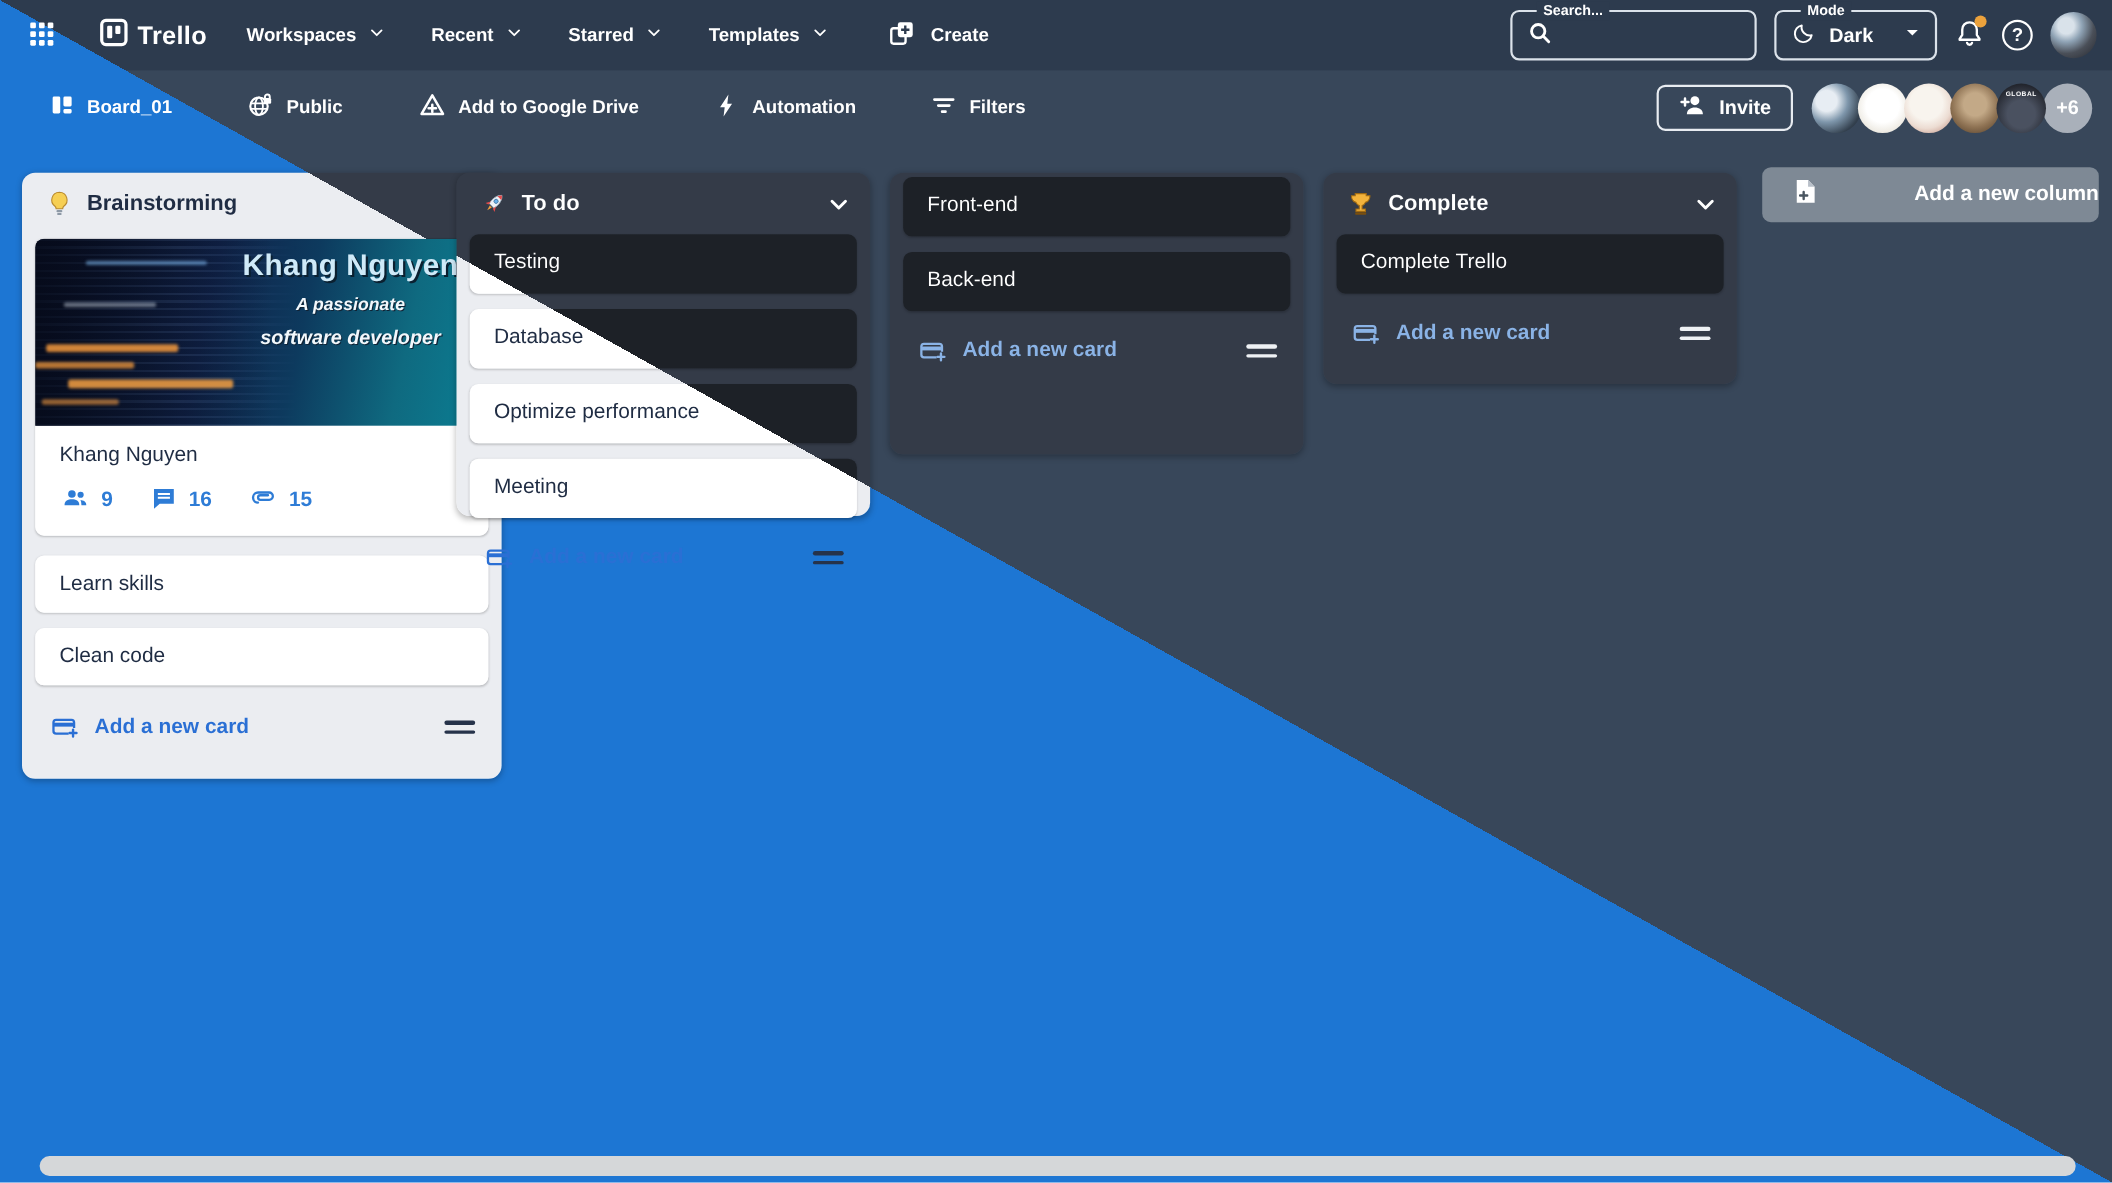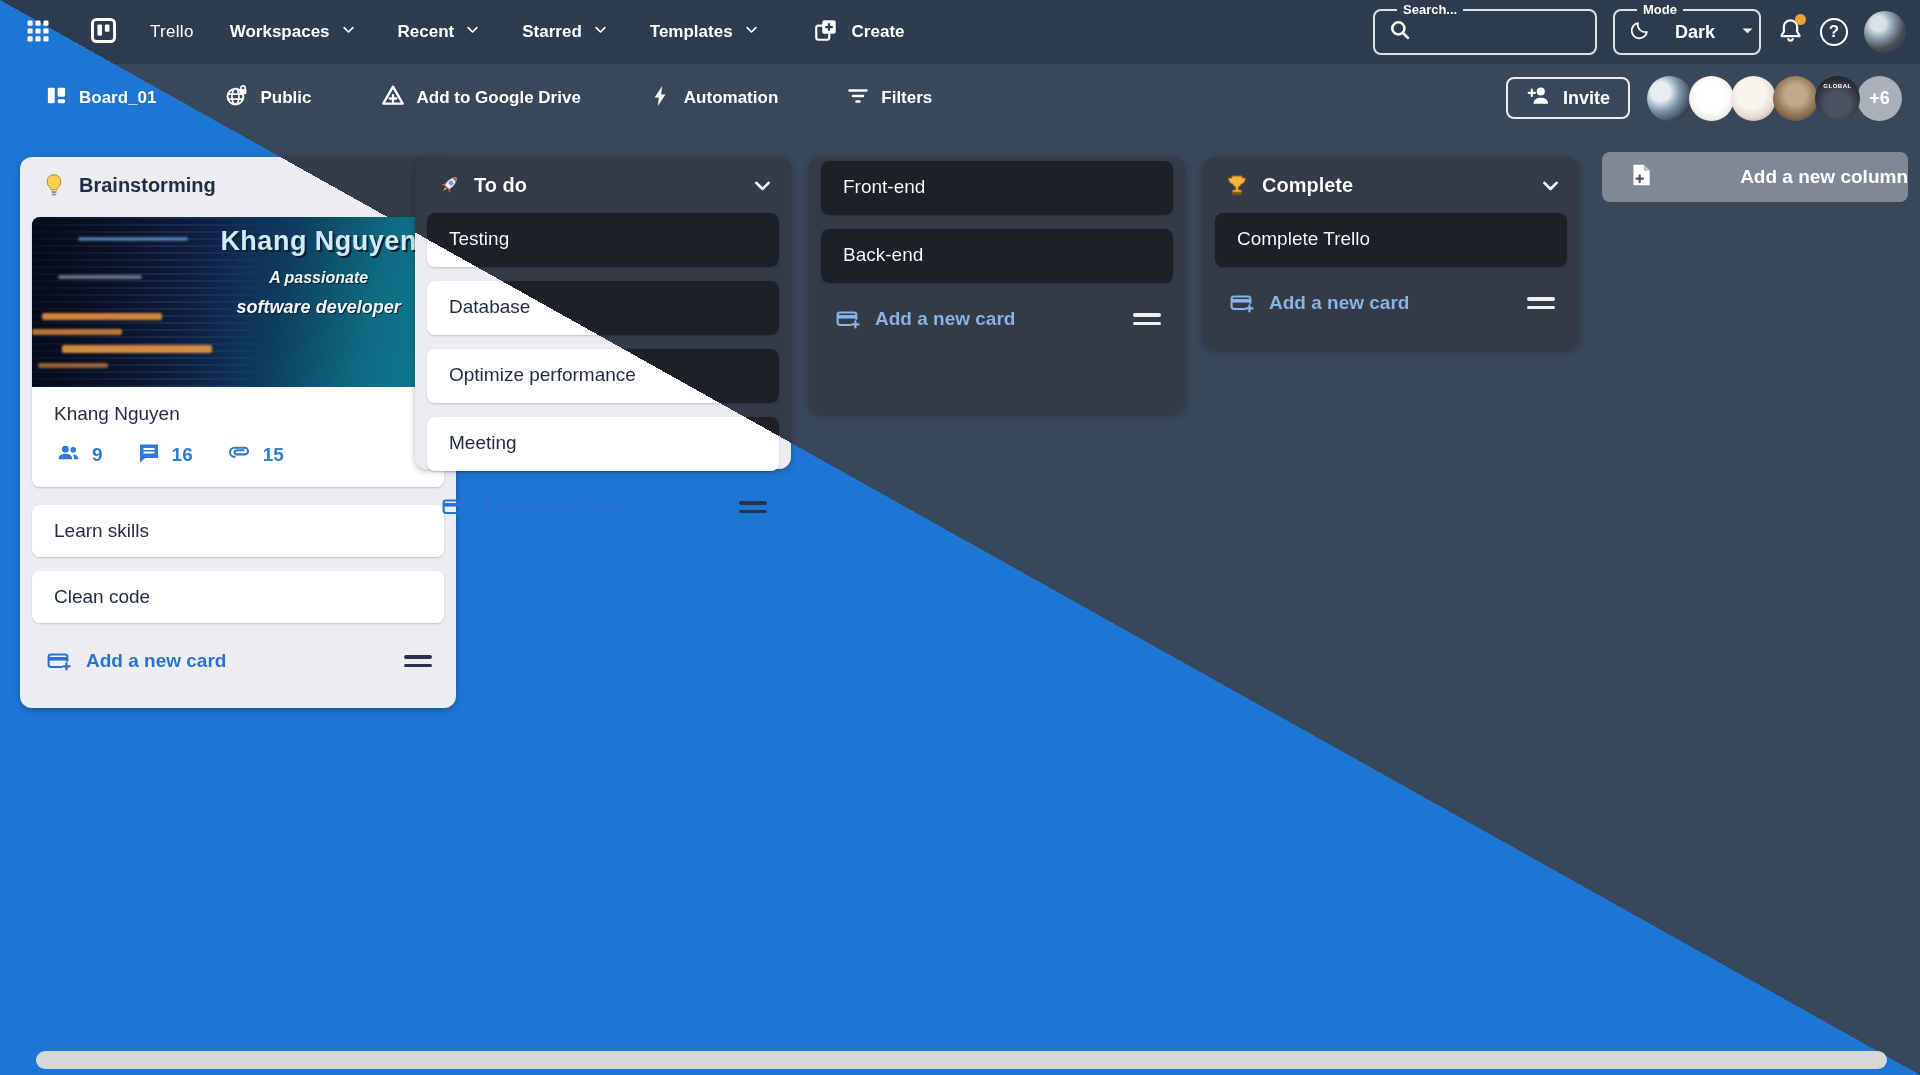--- a/index.html
+++ b/index.html
@@ -17,35 +17,35 @@
     -webkit-background-clip:text;background-clip:text;color:transparent;}
   #app{position:absolute;inset:0;}
 
   
   .navbar{position:absolute;left:0;top:0;width:1920px;height:64px;display:flex;align-items:center;
     color:#fff;z-index:5;padding:0 14px;}
   .nav-left{display:flex;align-items:center;}
   .iconbtn{background:none;border:none;padding:0;display:flex;align-items:center;cursor:pointer;}
   .gridbtn{margin-left:10px;}
   .logo{display:flex;align-items:center;margin-left:38px;gap:8px;}
-  .logo-text{font-size:17px;font-weight:400;color:#fff;letter-spacing:.3px;margin-left:25px;}
+  .logo-text{font-size:23px;font-weight:700;color:#fff;letter-spacing:.3px;}
   .menu{display:flex;align-items:center;gap:11px;margin-left:30px;background:none;border:none;
     color:#fff;font-size:17px;font-weight:600;font-family:inherit;cursor:pointer;}
   .menu:first-of-type{margin-left:28px;}
   .create{display:flex;align-items:center;gap:13px;margin-left:42px;background:none;border:none;
     color:#fff;font-size:17px;font-weight:600;font-family:inherit;cursor:pointer;}
   .nav-right{margin-left:auto;display:flex;align-items:center;gap:16px;}
   .fieldbox{position:relative;height:46px;border:2px solid #dbe2ea;border-radius:8px;
     display:flex;align-items:center;color:#fff;}
   .fieldbox .legend{position:absolute;top:-10px;left:22px;padding:0 6px;background:#2d3b4e;
     font-size:13px;font-weight:700;line-height:1.4;}
   .searchbox{width:224px;padding-left:12px;}
   .searchbox input{background:transparent;border:none;outline:none;color:#fff;width:160px;
     font-size:17px;margin-left:8px;font-family:inherit;}
-  .modebox{width:148px;padding:0 12px 0 14px;gap:24px;}
+  .modebox{width:148px;padding:0 12px 0 14px;gap:12px;}
   .modebox .mode-value{font-size:18px;font-weight:600;}
   .modebox .chevwrap{margin-left:auto;}
   .bell{position:relative;display:flex;}
   .bell .dot{position:absolute;right:-2px;top:-3px;width:11px;height:11px;border-radius:50%;
     background:#eca23c;}
   .helpbtn{width:28px;height:28px;border-radius:50%;border:2.4px solid #fff;color:#fff;
     font-size:17px;font-weight:700;display:flex;align-items:center;justify-content:center;
     background:none;cursor:pointer;font-family:inherit;}
   .avatar{width:42px;height:42px;border-radius:50%;border:none;cursor:pointer;
     background:radial-gradient(circle at 34% 30%,#d9e2ea 0 18%,#8fa3b5 36%,#4a4f58 62%,#23262e 100%);}

